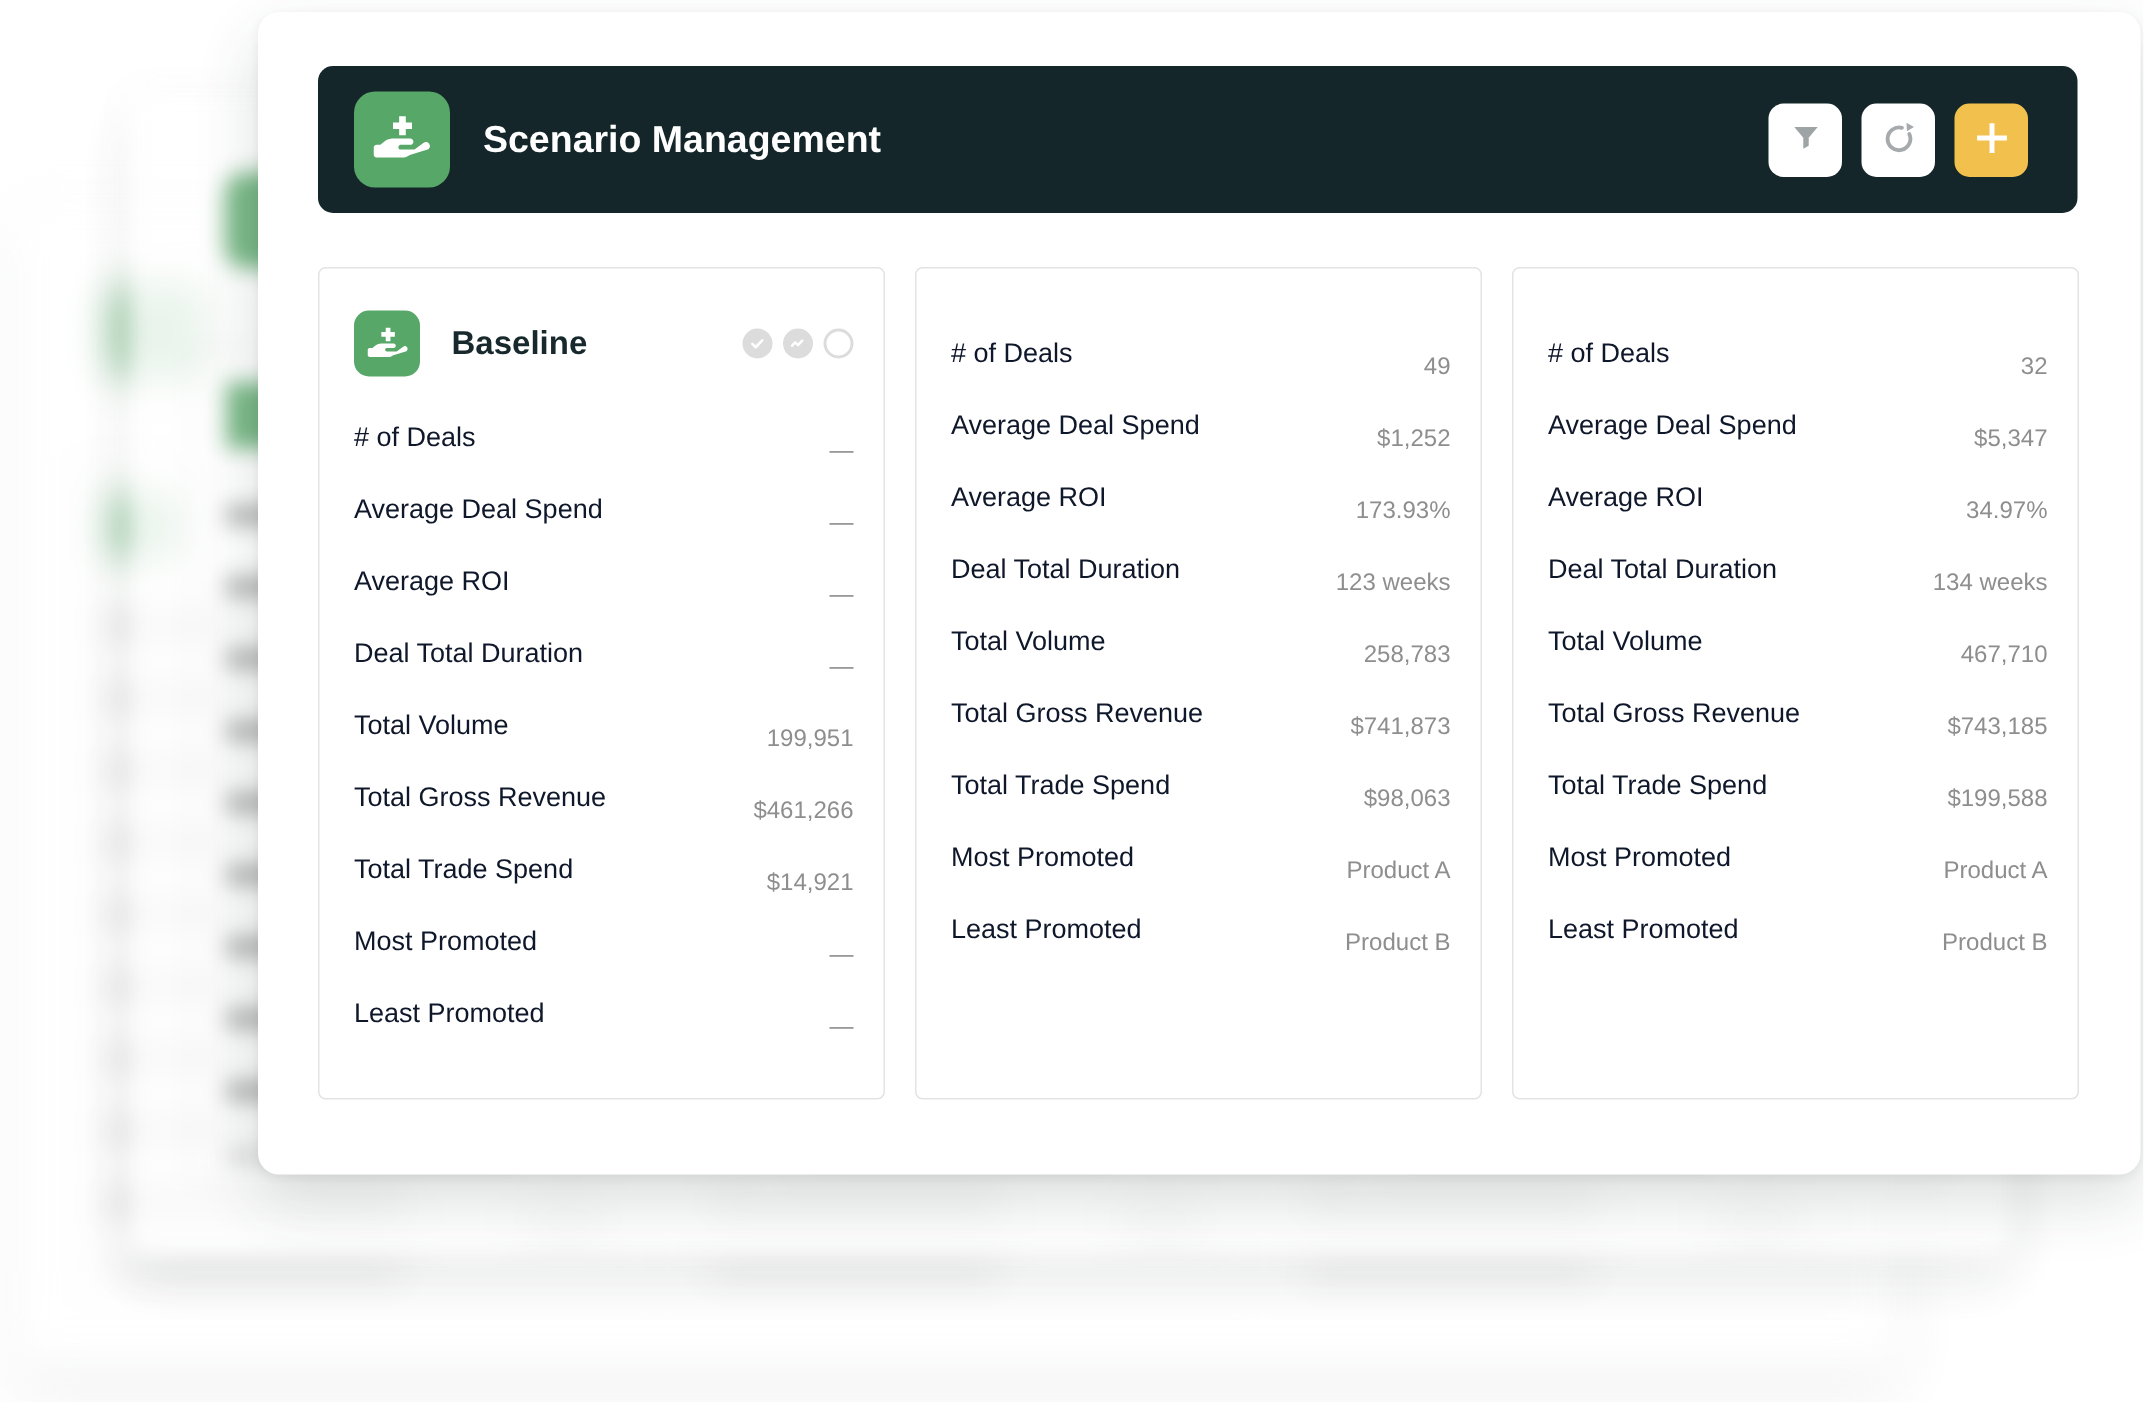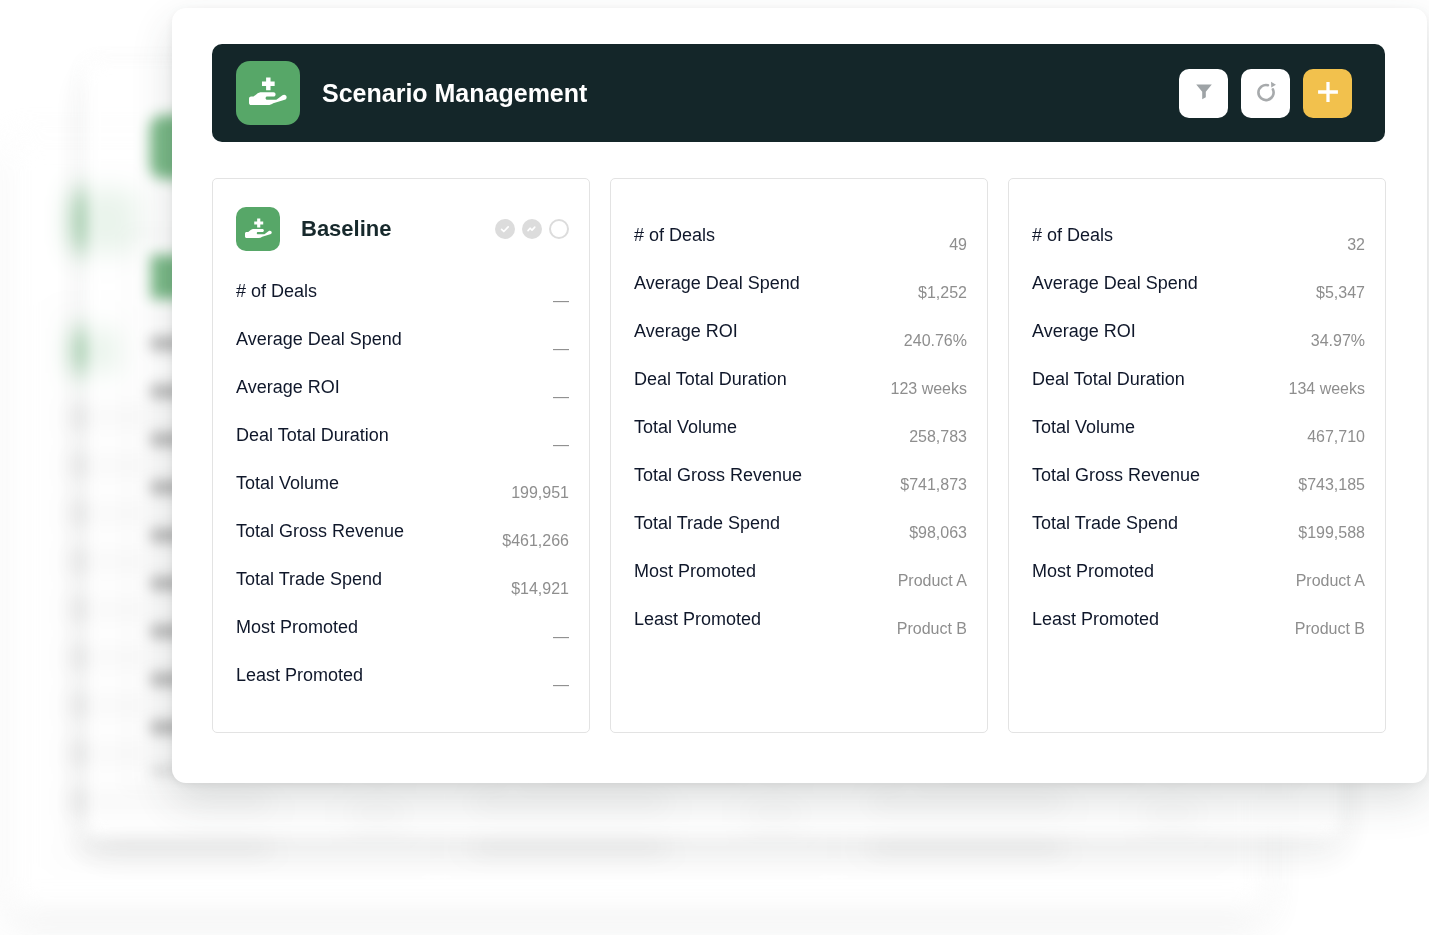--- a/index.html
+++ b/index.html
@@ -191,21 +191,21 @@
           <div class="mrow">
               <span class="mlabel"># of Deals</span>
               <span class="mvalue">49</span>
             </div>
           <div class="mrow">
               <span class="mlabel">Average Deal Spend</span>
               <span class="mvalue">$1,252</span>
             </div>
           <div class="mrow">
               <span class="mlabel">Average ROI</span>
-              <span class="mvalue">240.76%</span>
+              <span class="mvalue">173.93%</span>
             </div>
           <div class="mrow">
               <span class="mlabel">Deal Total Duration</span>
               <span class="mvalue">123 weeks</span>
             </div>
           <div class="mrow">
               <span class="mlabel">Total Volume</span>
               <span class="mvalue">258,783</span>
             </div>
           <div class="mrow">

